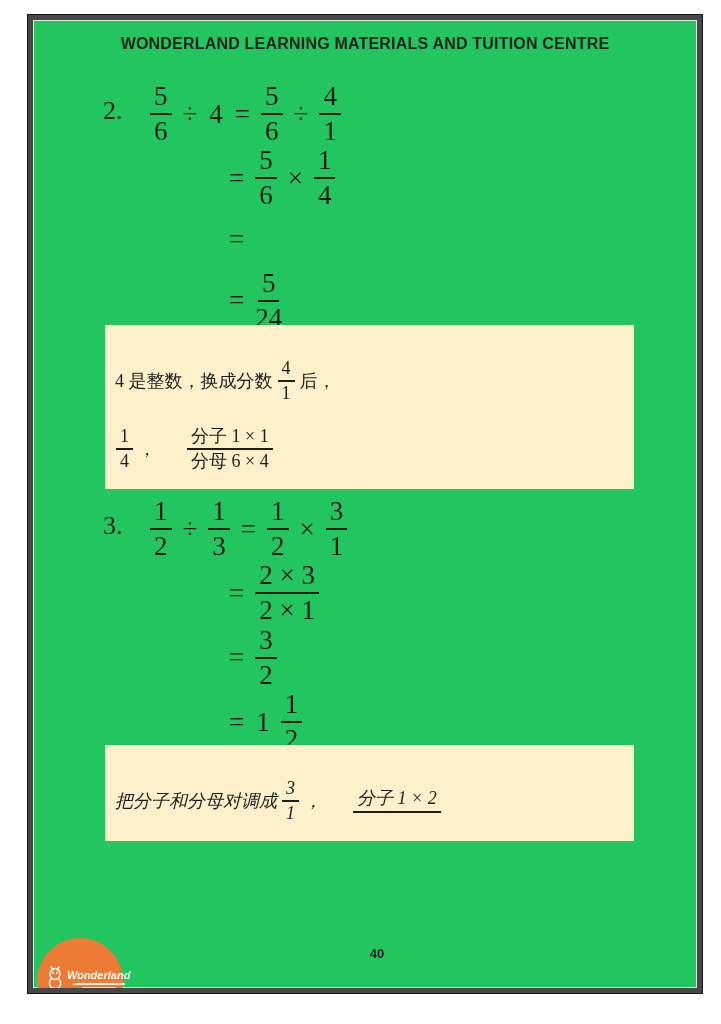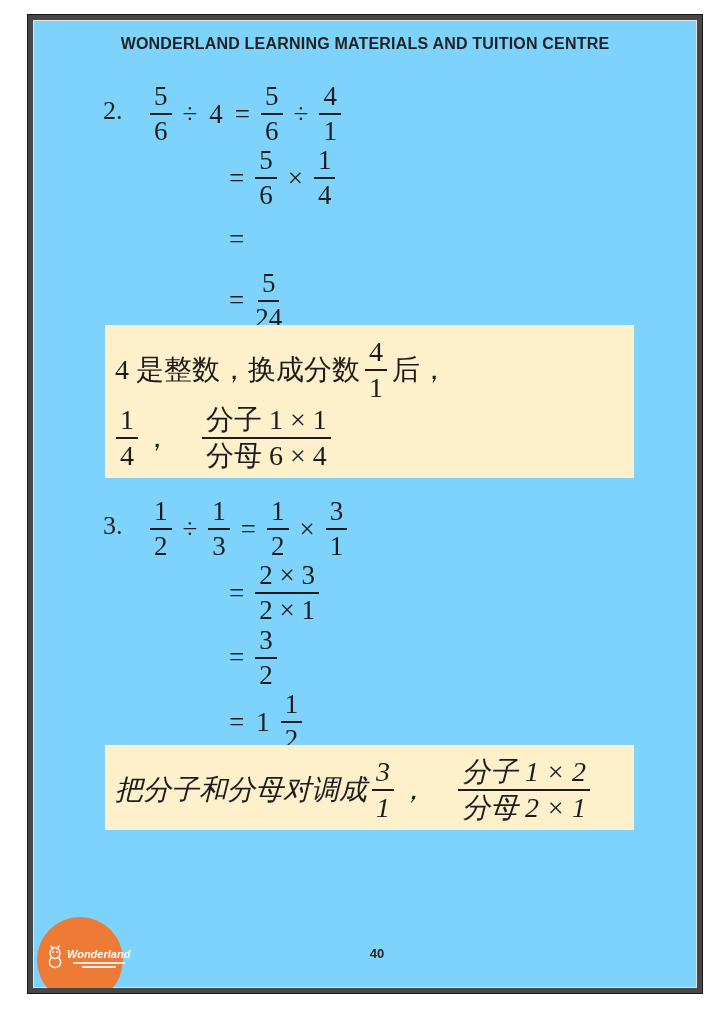--- a/index.html
+++ b/index.html
@@ -3,21 +3,21 @@
 <meta charset="utf-8">
 <style>
   * { margin:0; padding:0; box-sizing:border-box; }
   html,body { width:721px; height:1024px; background:#ffffff; }
   body { position:relative; font-family:"Liberation Serif","DejaVu Serif",serif; color:#1c1c1c; }
 
   .page-frame {
     position:absolute; left:28px; top:15px; width:674px; height:978px;
     border:5px solid #474747;
     box-shadow:0 0 0 1px #161616, inset 0 0 0 1px #e3e3e3;
-    background:#7dd3fc; overflow:hidden;
+    background:#22c55e; overflow:hidden;
   }
 
   .header-title {
     position:absolute; top:15px; left:0; right:0;
     text-align:center;
     font-family:"Liberation Sans","DejaVu Sans",sans-serif;
     font-size:16px; font-weight:700; letter-spacing:0.2px; color:#222;
   }
 
   
@@ -30,33 +30,33 @@
   .eq-rows .eq-row:not(:first-child) { margin-left:78px; }
 
   .tok { margin:0 6px; white-space:pre; }
   .frac { display:inline-flex; flex-direction:column; align-items:center; vertical-align:middle; margin:0 5px; line-height:1.08; }
   .frac .num { padding:0 4px 2px; border-bottom:2px solid #1c1c1c; text-align:center; white-space:pre; }
   .frac .den { padding-top:2px; text-align:center; white-space:pre; }
 
   
   .note-box {
     position:absolute; left:72px; width:529px;
-    background:#FDF0CA; padding:11px 10px 6px 8px;
-    font-size:28px;
+    background:#FDF0CA; padding:22px 10px 6px 8px;
+    font-size:18px;
   }
   .note-box-1 { top:305px; }
   .note-box-2 { top:725px;font-style:italic; }
   .note-row { display:flex; align-items:center; min-height:68px; }
   .note-row .tok { margin:0 2px; }
   .note-row .frac { margin:0 3px; }
   .gap { display:inline-block; height:1px; }
 
   
   .logo {
-    position:absolute; left:4px; top:897px; width:86px; height:86px;
+    position:absolute; left:4px; top:918px; width:86px; height:86px;
     border-radius:50%; background:#EE7B35;
     display:flex; align-items:center; padding:0 8px 0 10px;
   }
   .logo-inner { display:flex; align-items:center; gap:4px; width:100%; margin-top:-4px; }
   .logo-text-wrap { display:flex; flex-direction:column; align-items:center; flex:1; }
   .logo-name {
     color:#ffffff; font-family:"Liberation Sans","DejaVu Sans",sans-serif;
     font-size:11px; font-weight:700; font-style:italic; white-space:nowrap;
   }
   .logo-line { height:2px; background:rgba(255,255,255,0.85); border-radius:1px; margin-top:2px; }
@@ -198,21 +198,20 @@
       <div class="note-row">
         <span class="tok">把分子和分母对调成</span>
         <span class="frac">
           <span class="num">3</span>
           <span class="den">1</span>
         </span>
         <span class="tok">，</span>
         <span class="gap" style="width: 26px;"></span>
         <span class="frac">
           <span class="num">分子 1 × 2</span>
-          <span class="den">分母 2 × 1</span>
         </span>
       </div>
     </div>
 
   <div class="logo" style="background: rgb(238, 123, 53);">
     <div class="logo-inner">
       <span>
         <svg width="16" height="26" viewBox="0 0 16 26">
           <g fill="none" stroke="#ffffff" stroke-width="1.4" stroke-linecap="round">
             <path d="M4 3 L6 6 M12 3 L10 6"></path>

